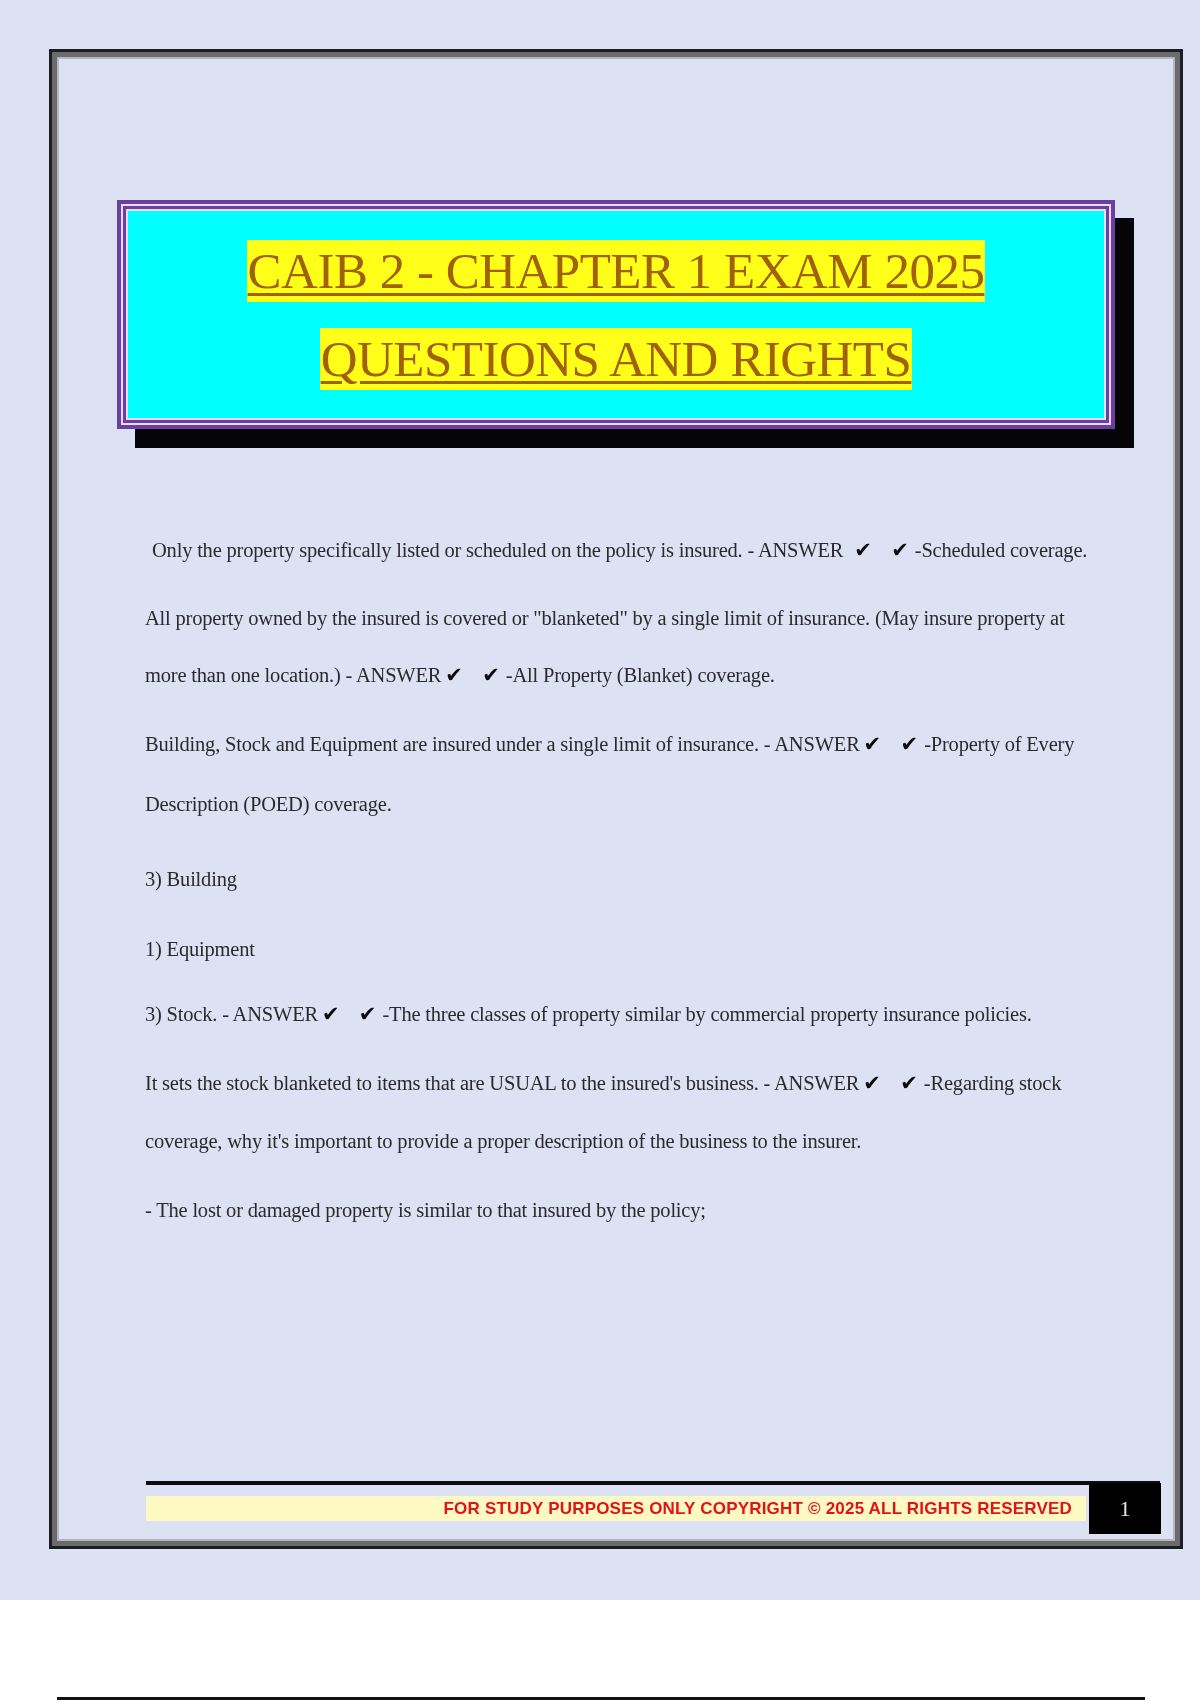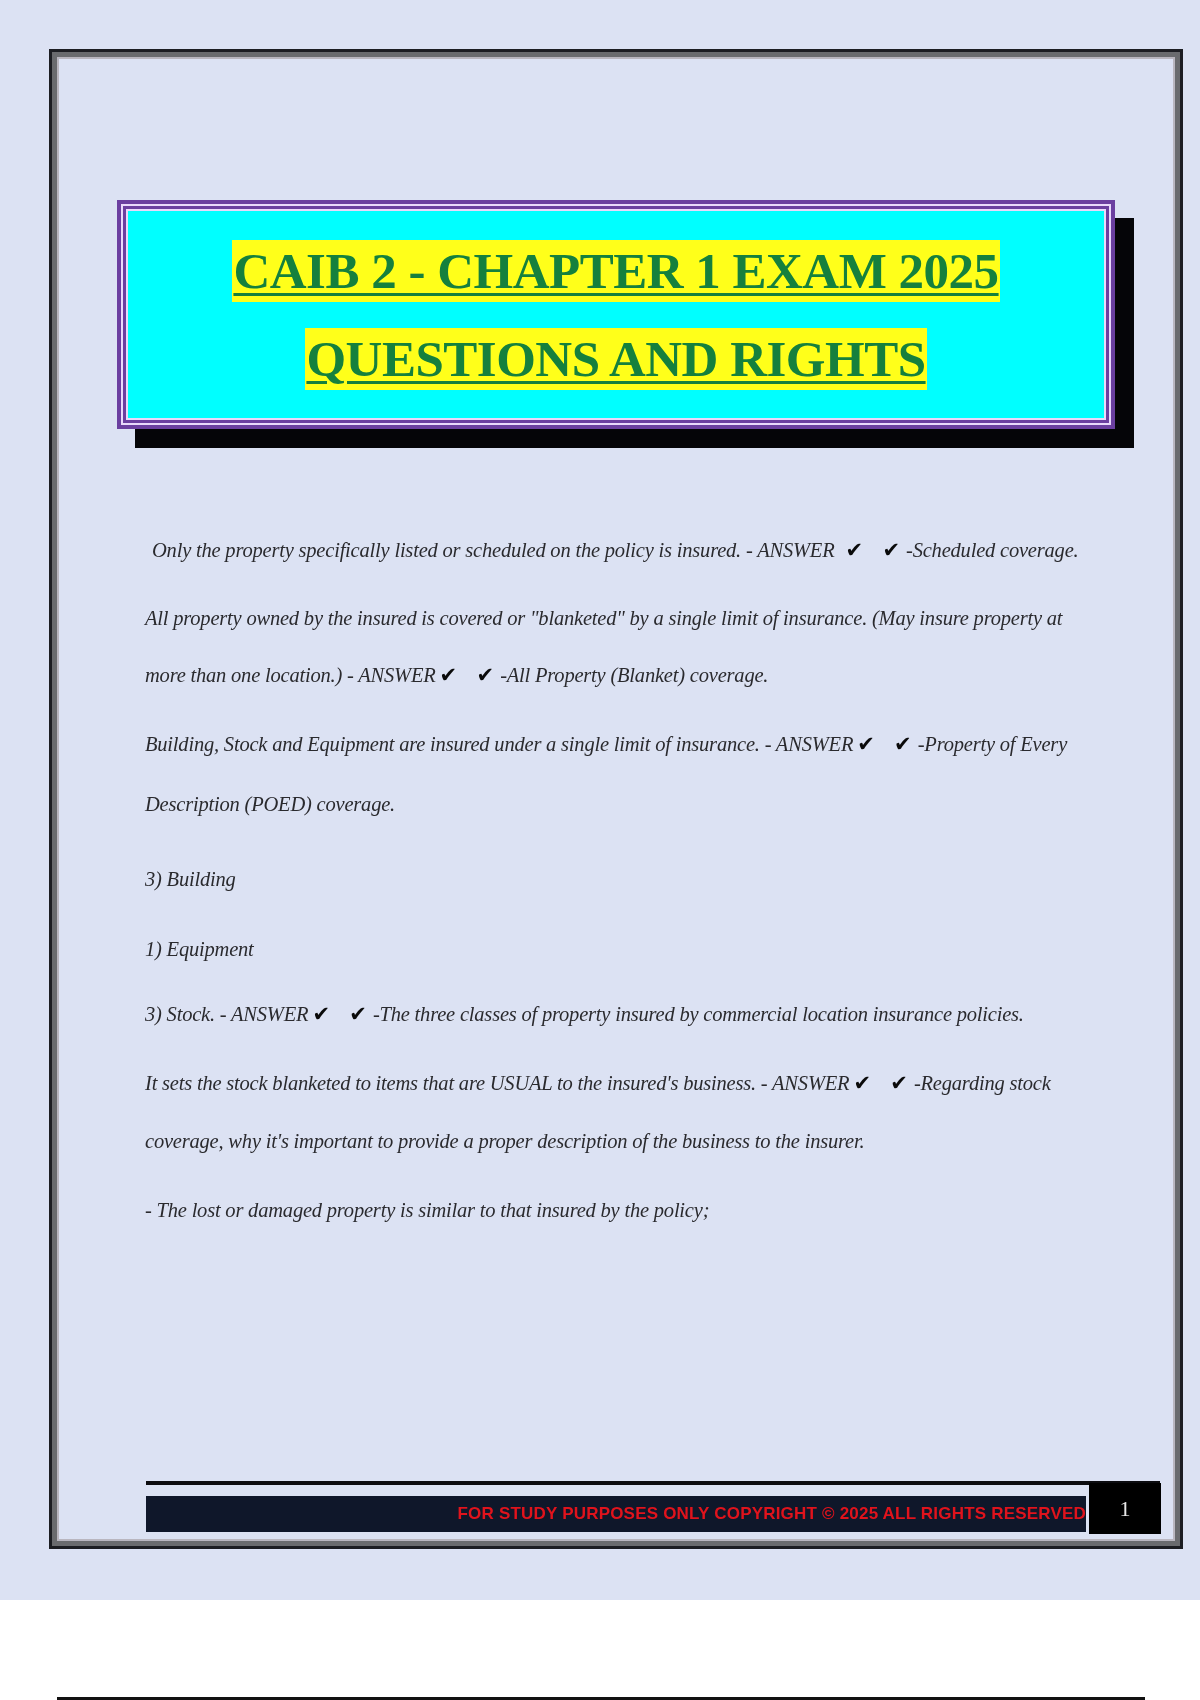--- a/index.html
+++ b/index.html
@@ -69,23 +69,23 @@
       border: 2px solid #e9d9fb;
       background: #00ffff;
       display: flex;
       flex-direction: column;
       align-items: center;
       justify-content: center;
       gap: 26px;
     }
     .title-line {
       background: #ffff1a;
-      color: #15803d;
-      font-family: "Liberation Serif", "DejaVu Serif", serif;
-      font-weight: bold;
+      color: #a16207;
+      font-family: "Liberation Serif", "DejaVu Serif", serif;
+      font-weight: normal;
       font-size: 51px;
       line-height: 62px;
       text-decoration: underline;
       text-decoration-thickness: 3px;
       text-underline-offset: 5px;
       padding: 0 1px;
       letter-spacing: -0.5px;
       white-space: nowrap;
     }
 
@@ -95,21 +95,20 @@
       left: 145px; top: 520px;
       width: 950px;
       color: #2a2a2e;
       font-family: "Liberation Serif", "DejaVu Serif", serif;
       font-size: 20.5px;
       letter-spacing: -0.2px;
     }
     .para {
       line-height: 60px;
       margin: 0 0 10px 0;
-      font-style: italic;
     }
     .para.indent-first { text-indent: 7px; }
     .checks {
       display: inline-block;
       color: #0a0a0a;
       font-family: "DejaVu Sans", sans-serif;
       font-size: 21px;
       font-weight: bold;
       letter-spacing: 6px;
       margin: 0 0 0 4px;
@@ -118,26 +117,26 @@
     
     .footer-rule {
       position: absolute;
       left: 146px; top: 1481px;
       width: 1014px; height: 4px;
       background: #0c0c10;
     }
     .footer-band {
       position: absolute;
       left: 146px; top: 1496px;
-      width: 940px; height: 36px;
-      background: #0f172a;
+      width: 940px; height: 25px;
+      background: #fef9c3;
       display: flex;
       align-items: center;
       justify-content: flex-end;
-      padding-right: 0;
+      padding-right: 14px;
       box-sizing: border-box;
     }
     .footer-text {
       color: #e0131c;
       font-family: "Liberation Sans", "DejaVu Sans", sans-serif;
       font-weight: bold;
       font-size: 17px;
       letter-spacing: 0.2px;
       white-space: nowrap;
     }
@@ -195,21 +194,21 @@
 
   <div class="para">
     <span>Building, Stock and Equipment are insured under a single limit of insurance. - ANSWER</span><span class="checks">✔ ✔</span><span>-Property of Every Description (POED) coverage.</span>
   </div>
 
   <div class="para" style="margin-bottom:0; line-height:70px;">
     <div>3) Building</div>
     <div>1) Equipment</div>
   </div>
   <div class="para">
-    <span>3) Stock. - ANSWER</span><span class="checks">✔ ✔</span><span>-The three classes of property insured by commercial location insurance policies.</span>
+    <span>3) Stock. - ANSWER</span><span class="checks">✔ ✔</span><span>-The three classes of property similar by commercial property insurance policies.</span>
   </div>
 
   <div class="para" style="line-height:58px;">
     <span>It sets the stock blanketed to items that are USUAL to the insured's business. - ANSWER</span><span class="checks">✔ ✔</span><span>-Regarding stock coverage, why it's important to provide a proper description of the business to the insurer.</span>
   </div>
 
   <div class="para">
     <span>- The lost or damaged property is similar to that insured by the policy;</span>
   </div>
 </div>

